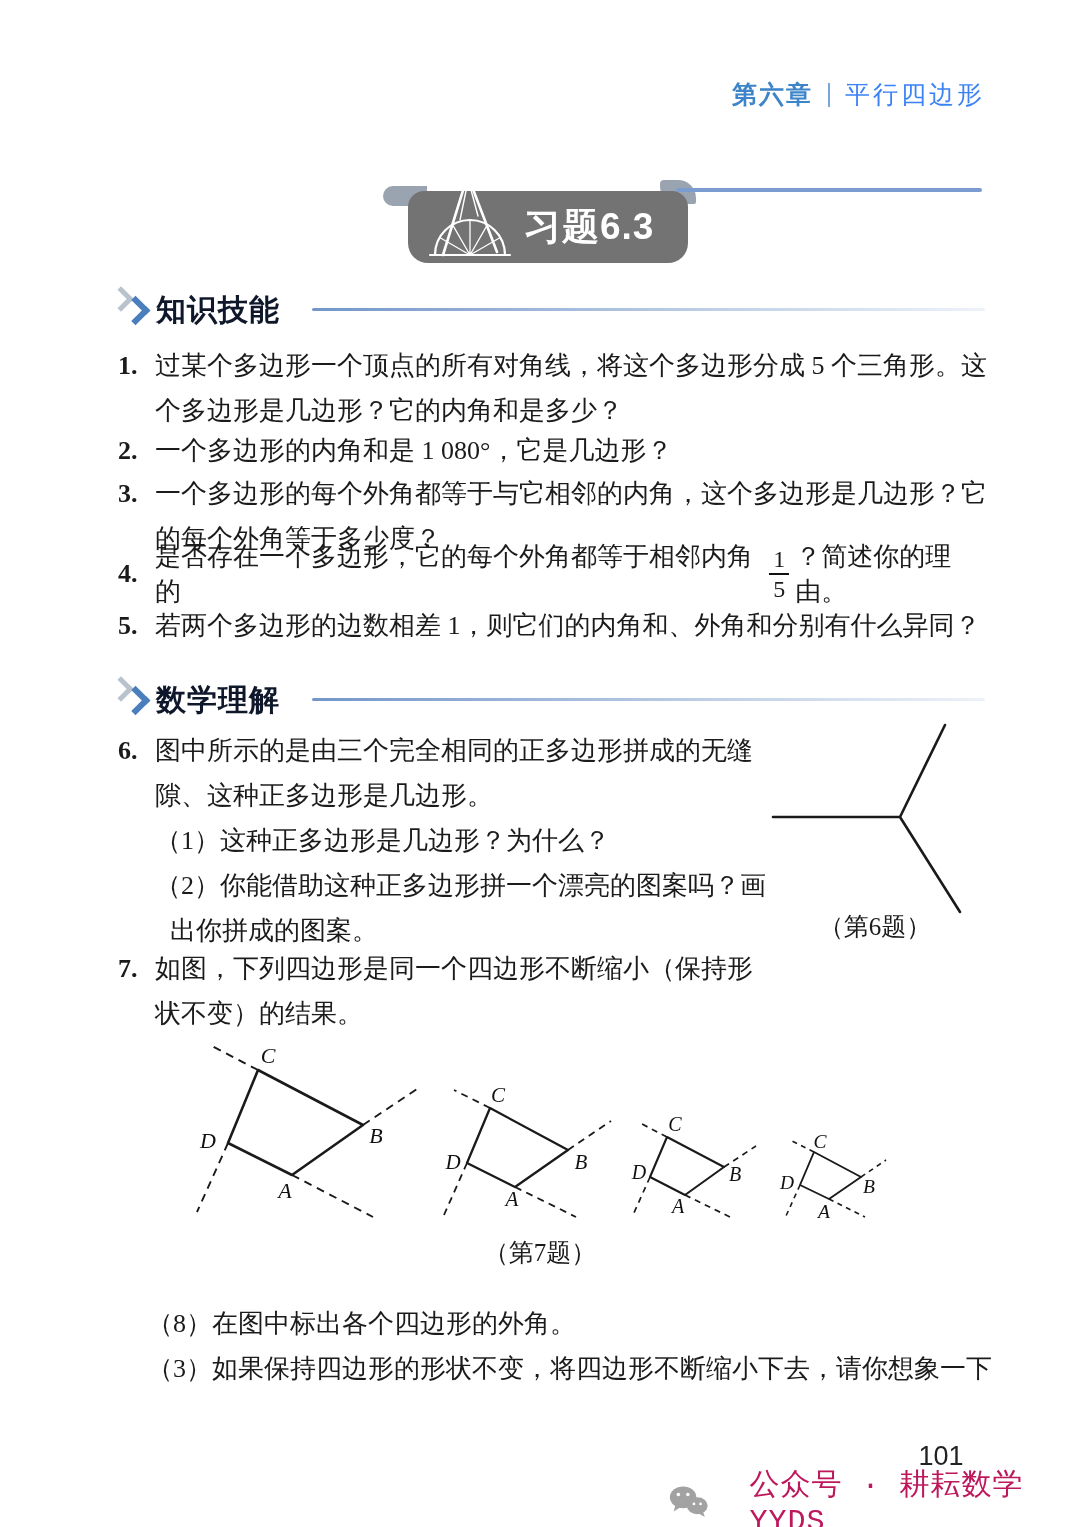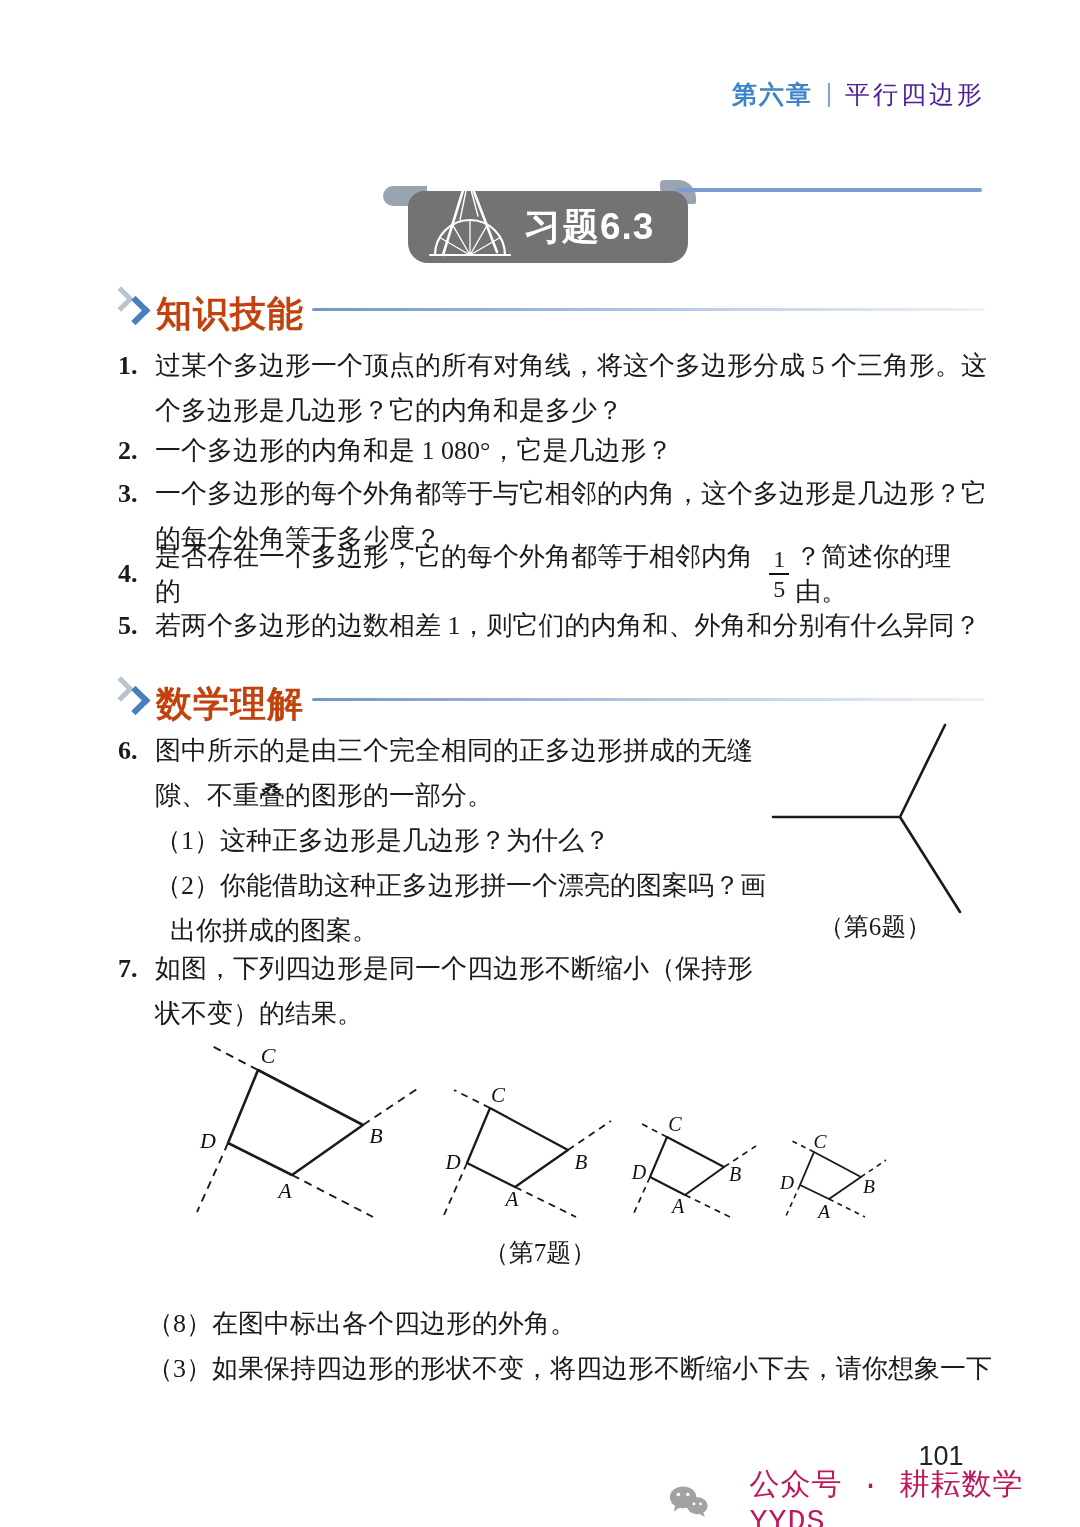--- a/index.html
+++ b/index.html
@@ -4,42 +4,42 @@
 <style>
   html,body{margin:0;padding:0;background:#ffffff;}
   .page{position:relative;width:1080px;height:1527px;background:#ffffff;overflow:hidden;
         font-family:"Liberation Serif","DejaVu Serif",serif;color:#1b1b1b;}
 
   
   .chap-header{position:absolute;top:78px;right:95px;display:flex;align-items:center;gap:15px;
                font-family:"Liberation Sans","DejaVu Sans",sans-serif;}
   .chap-num{font-size:25px;font-weight:bold;color:#3d85c8;letter-spacing:2px;margin-left:38px;}
   .chap-divider{width:2px;height:24px;background:#7aa7d9;}
-  .chap-title{font-size:25px;color:#4c1d95;letter-spacing:3px;}
+  .chap-title{font-size:25px;color:#3b82f6;letter-spacing:3px;}
 
   
   .banner-tab-left{position:absolute;left:383px;top:186px;width:44px;height:20px;
                    background:#9aa4b0;border-radius:10px 0 0 10px;}
   .banner-curl{position:absolute;left:660px;top:180px;width:36px;height:24px;
                background:#9aa4b0;border-radius:4px 18px 2px 18px;}
   .banner-line-right{position:absolute;left:676px;top:188px;width:306px;height:4px;
                      background:#7b9cd0;border-radius:2px;}
   .banner{position:absolute;left:408px;top:191px;width:280px;height:72px;background:#737373;
           border-radius:16px 16px 20px 20px;display:flex;align-items:center;}
   .banner-title{padding-left:116px;font-family:"Liberation Sans","DejaVu Sans",sans-serif;
                 font-size:37px;font-weight:bold;color:#ffffff;letter-spacing:1px;}
   .compass{position:absolute;left:420px;top:162px;}
 
   
   .section-header{position:absolute;left:112px;right:95px;height:46px;}
   .chev{position:absolute;display:block;}
   .chev-gray{left:0;top:2px;width:13px;height:13px;border:solid #b9c3ce;border-width:5px 5px 0 0;transform:rotate(45deg);}
   .chev-blue{left:13px;top:12px;width:15px;height:15px;border:solid #4a7ebc;border-width:6px 6px 0 0;transform:rotate(45deg);}
   .section-label{position:absolute;left:44px;top:2px;font-family:"Liberation Sans","DejaVu Sans",sans-serif;
-                 font-size:36px;font-weight:bold;color:#c2410c;letter-spacing:1px;}
+                 font-size:30px;font-weight:bold;color:#0f172a;letter-spacing:1px;}
   .section-rule{position:absolute;left:200px;right:0;top:20px;height:3px;border-radius:2px;
                 background:linear-gradient(to right,#7396c9 0%,#b9cbe4 55%,#eef2f8 100%);}
 
   
   .prob{position:absolute;left:118px;width:880px;font-size:26px;}
   .row{line-height:45px;display:flex;}
   .pnum{display:inline-block;width:37px;font-weight:bold;flex:0 0 37px;}
   .indent{margin-left:37px;display:block;}
   .indent2{margin-left:52px;display:block;}
   .subrow{margin-left:29px;line-height:45px;}
@@ -144,21 +144,21 @@
     <span class="chev chev-blue"></span>
     <span class="section-label">数学理解</span>
     <div class="section-rule"></div>
   </div>
 
   <div class="prob" style="top:728px;width:700px;">
     <div class="row">
         <span class="pnum">6.</span>
       <span>图中所示的是由三个完全相同的正多边形拼成的无缝</span>
       </div>
-    <div class="row indent">隙、不重叠的图形的一部分。</div>
+    <div class="row indent">隙、这种正多边形是几边形。</div>
     <div class="row indent">（1）这种正多边形是几边形？为什么？</div>
     <div class="row indent">（2）你能借助这种正多边形拼一个漂亮的图案吗？画</div>
     <div class="row indent2">出你拼成的图案。</div>
   </div>
 
   <svg class="fig" style="left:755px;top:695px;" width="220" height="230" viewBox="0 0 220 230">
     <path d="M18 122 H145 M145 122 L190 30 M145 122 L205 217" stroke="#1a1a1a" stroke-width="2.6" stroke-linecap="round" fill="none"></path>
   </svg>
   <div class="fig-caption" style="left:800px;top:910px;width:150px;">（第6题）</div>
 

